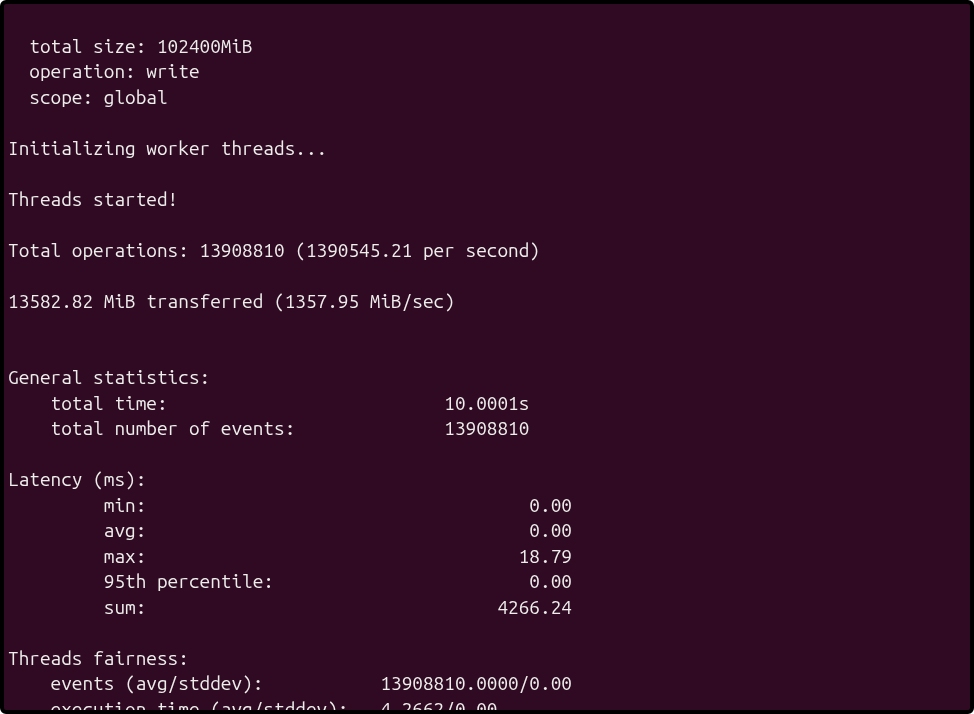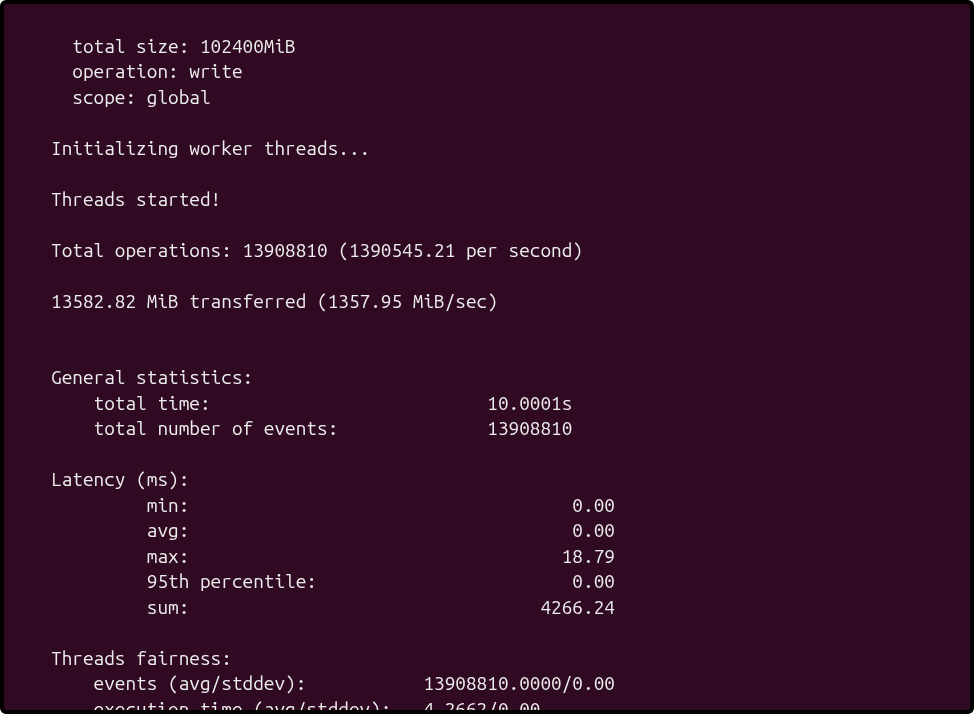--- a/index.html
+++ b/index.html
@@ -10,21 +10,20 @@
   .frame {
     width: 974px;
     height: 714px;
     margin: 0;
     position: relative;
     box-sizing: border-box;
     border: 4px solid #000;
     border-radius: 6px;
     background: #2f0a22; 
     overflow: hidden;
-    padding-left: 43px;
   }
   .terminal {
     font-family: "Ubuntu Mono", "DejaVu Sans Mono", Menlo, Consolas, monospace;
     font-size: 19px;
     line-height: 25.5px;
     color: #eeeeec;
     white-space: pre;
     padding: 4px 0 0 4px;
   }
 </style>

